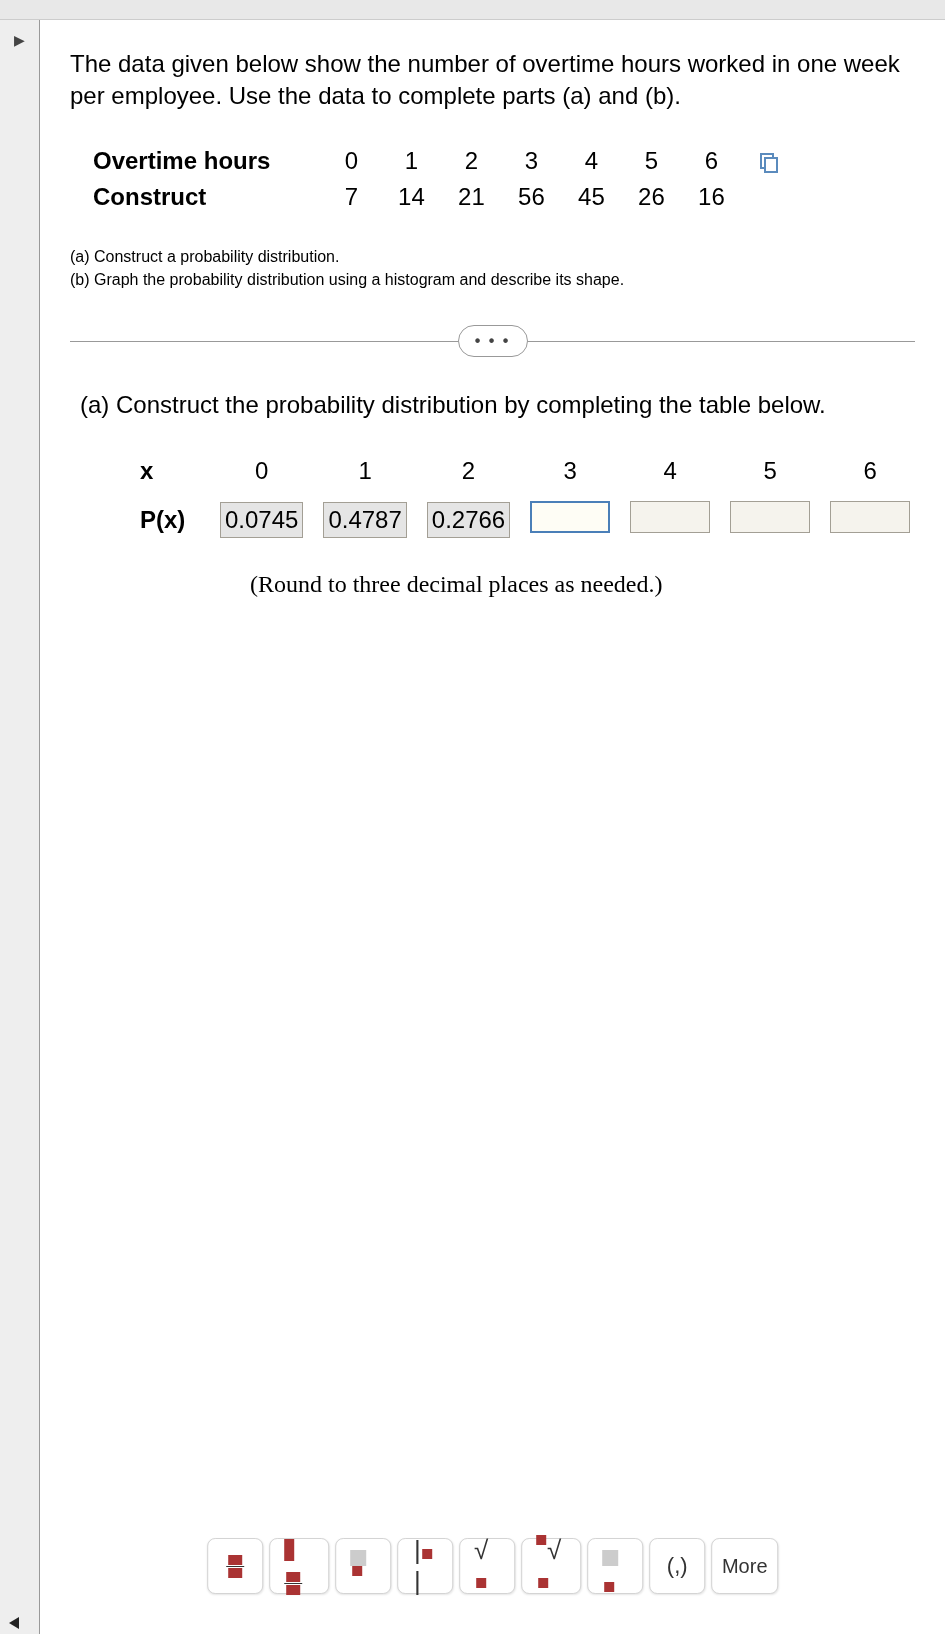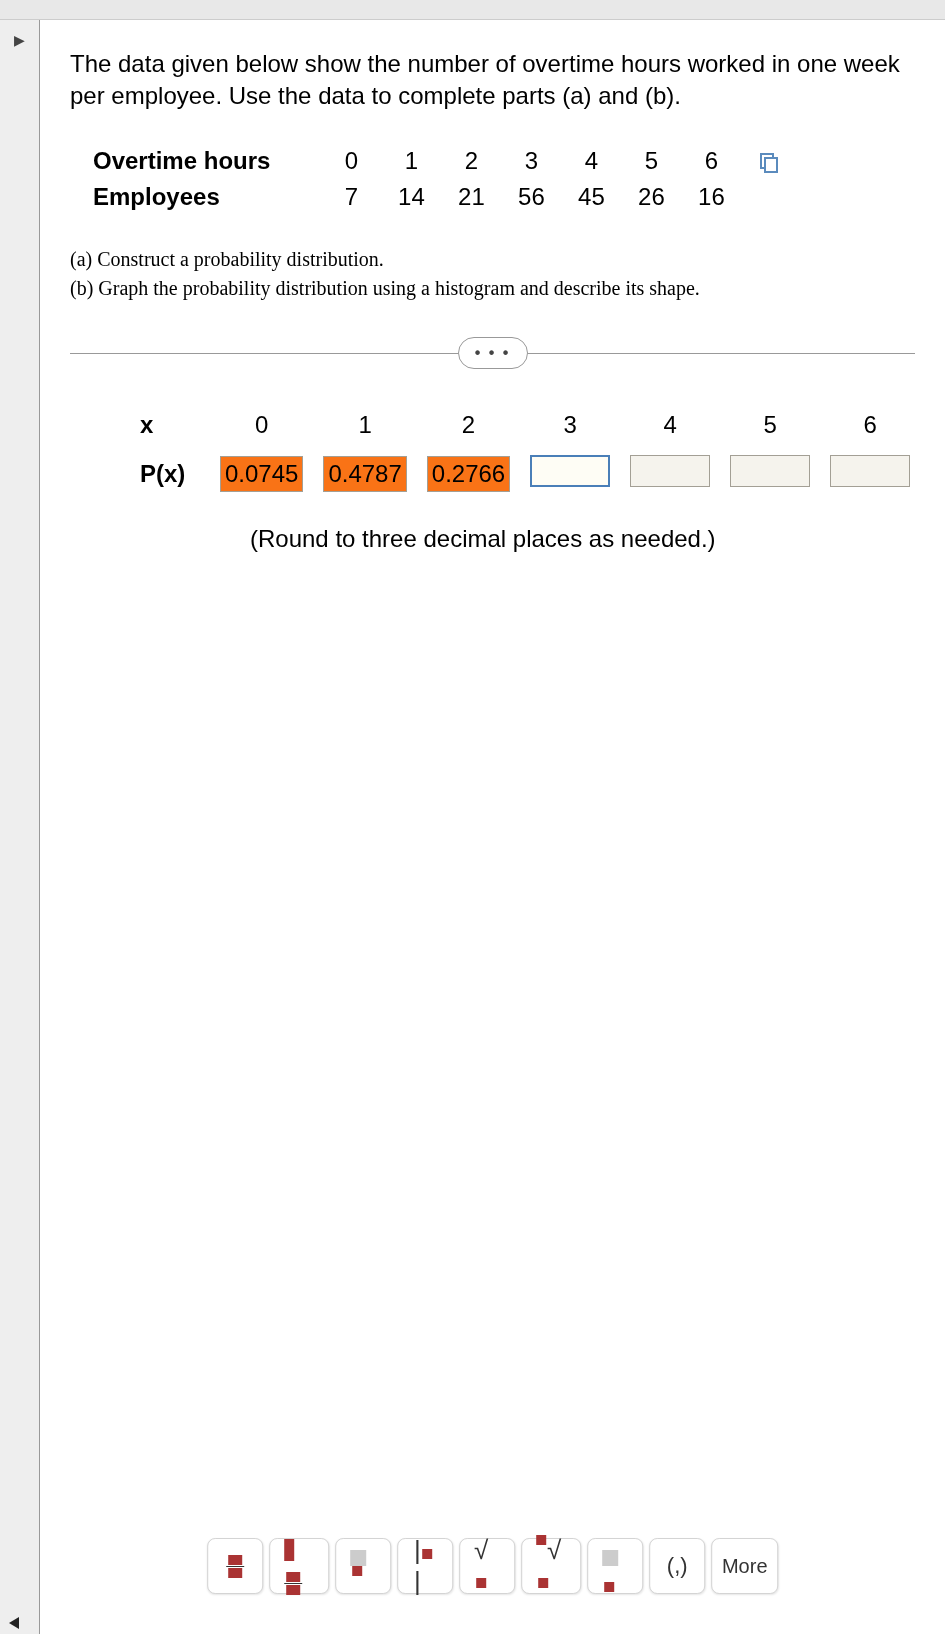--- a/index.html
+++ b/index.html
@@ -77,24 +77,23 @@
       content: "";
       position: absolute;
       border: 2px solid #5b8bbd;
       width: 10px;
       height: 12px;
       background: transparent;
     }
     .copy-icon::before { left: 0; top: 0; }
     .copy-icon::after { left: 4px; top: 4px; background: #fff; }
     .subparts {
-      font-size: 20px;
+      font-size: 16px;
       line-height: 1.45;
       margin-bottom: 20px;
-      font-family: Liberation Serif, serif;
     }
     .divider-container {
       position: relative;
       height: 40px;
       margin: 30px 0;
     }
     .divider-line {
       border-top: 1px solid #999;
       position: absolute;
       top: 50%;
@@ -146,26 +145,27 @@
       min-width: 80px;
       min-height: 32px;
       display: inline-block;
       text-align: center;
     }
     .answer-box.active {
       border: 2px solid #4a7fb8;
       background: #fefdf5;
     }
     .answer-box.filled {
-      background: #f97316;
+      background: #e5e5e5;
     }
     .round-note {
       font-size: 24px;
       margin-left: 180px;
       margin-top: 24px;
+      font-family: Liberation Serif, serif;
     }
     .toolbar {
       position: absolute;
       bottom: 40px;
       left: 50%;
       transform: translateX(-50%);
       display: flex;
       gap: 6px;
       align-items: center;
     }
@@ -274,21 +274,21 @@
       <td class="value-cell">0</td>
       <td class="value-cell">1</td>
       <td class="value-cell">2</td>
       <td class="value-cell">3</td>
       <td class="value-cell">4</td>
       <td class="value-cell">5</td>
       <td class="value-cell">6</td>
       <td><span class="copy-icon"></span></td>
     </tr>
     <tr>
-      <td class="label-cell">Employees</td>
+      <td class="label-cell">Construct</td>
       <td class="value-cell">7</td>
       <td class="value-cell">14</td>
       <td class="value-cell">21</td>
       <td class="value-cell">56</td>
       <td class="value-cell">45</td>
       <td class="value-cell">26</td>
       <td class="value-cell">16</td>
       <td></td>
     </tr>
   </tbody>
@@ -297,20 +297,21 @@
   <div class="subparts">
     <div>(a) Construct a probability distribution.</div>
     <div>(b) Graph the probability distribution using a histogram and describe its shape.</div>
   </div>
 
   <div class="divider-container">
     <div class="divider-line"></div>
     <div class="more-pill">• • •</div>
   </div>
 
+  <p class="part-a-title">(a) Construct the probability distribution by completing the table below.</p>
 
   <table class="prob-table">
     <tbody>
         <tr>
       <td class="row-label">x</td>
       <td>0</td>
       <td>1</td>
       <td>2</td>
       <td>3</td>
       <td>4</td>

